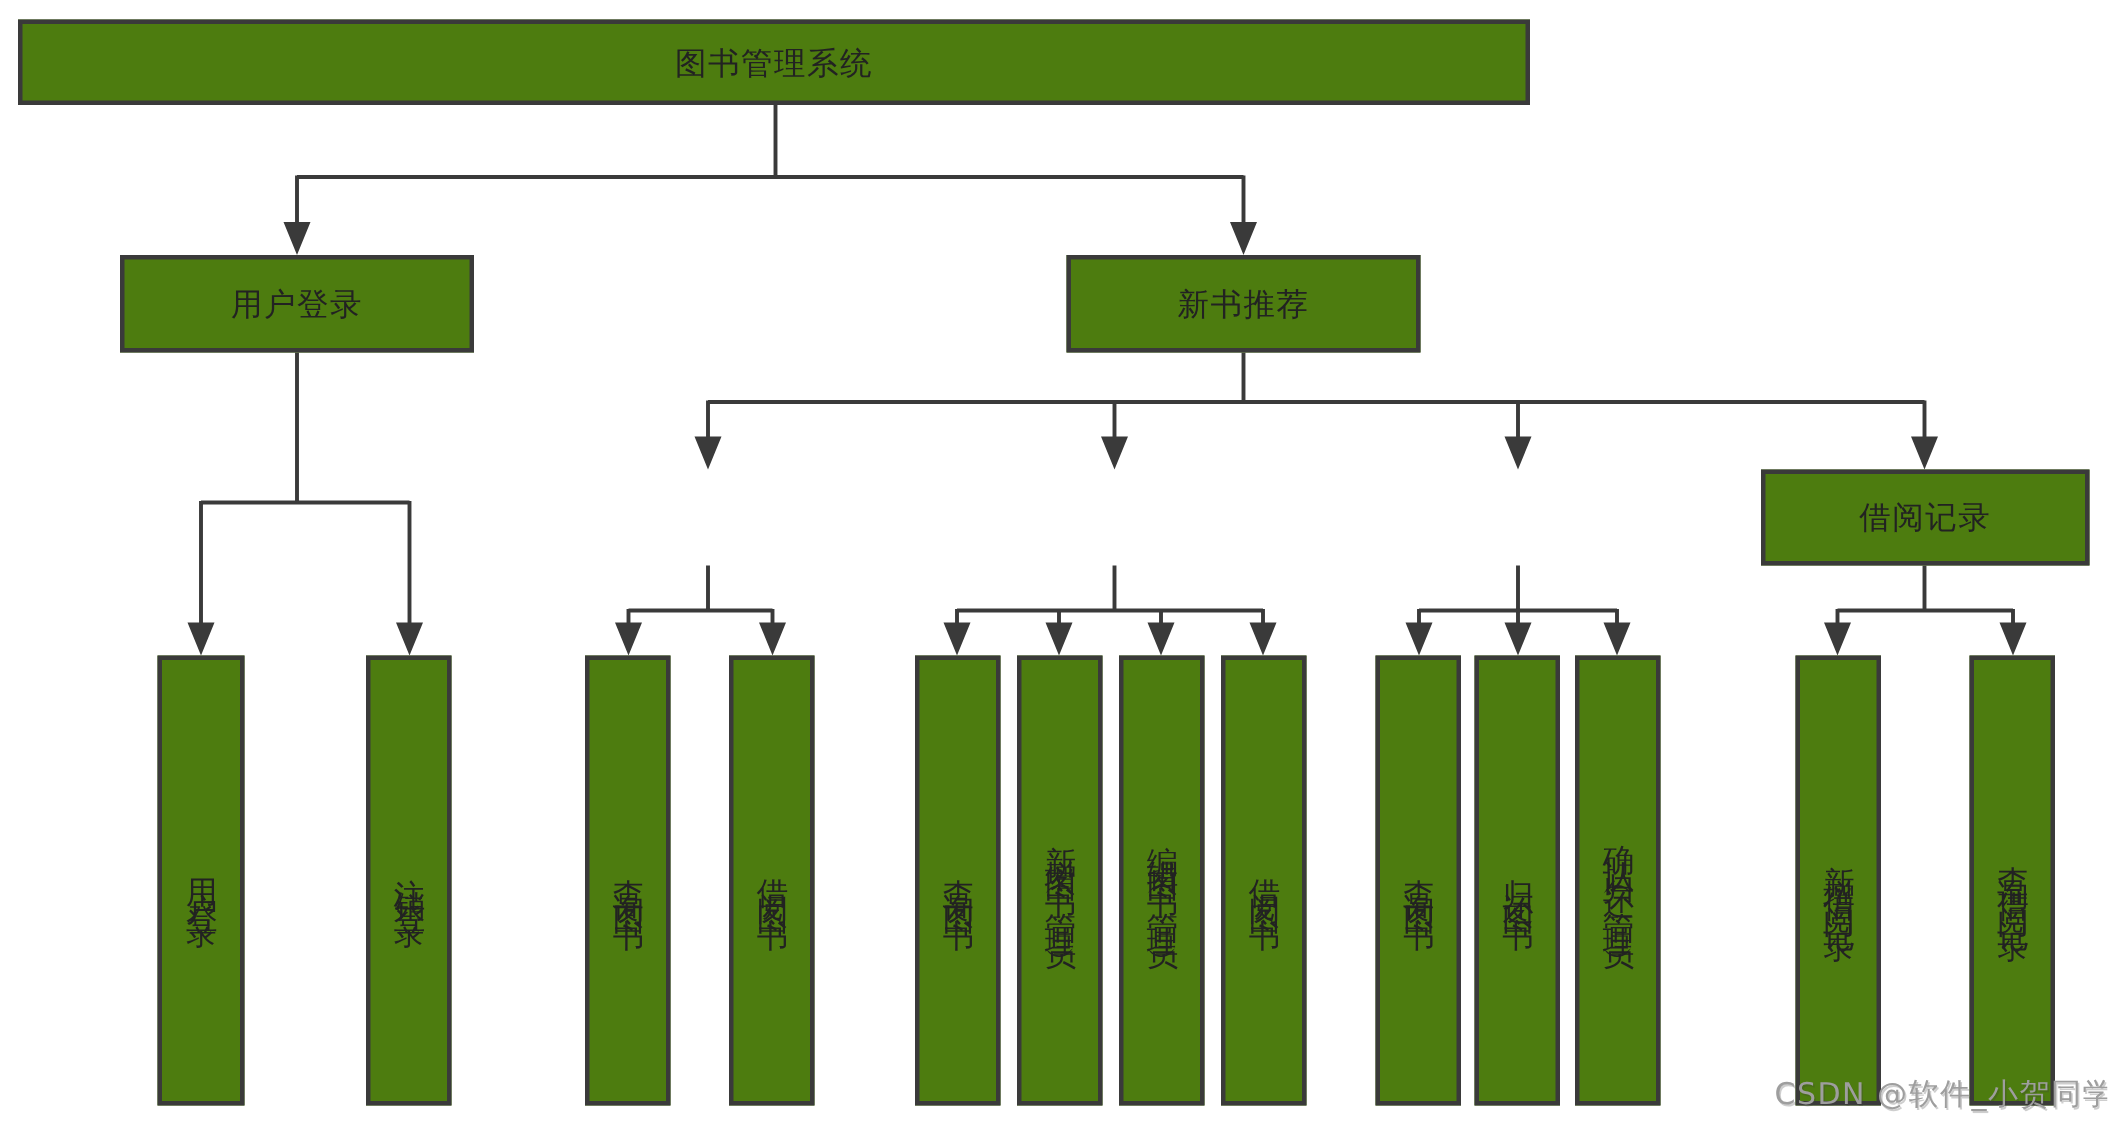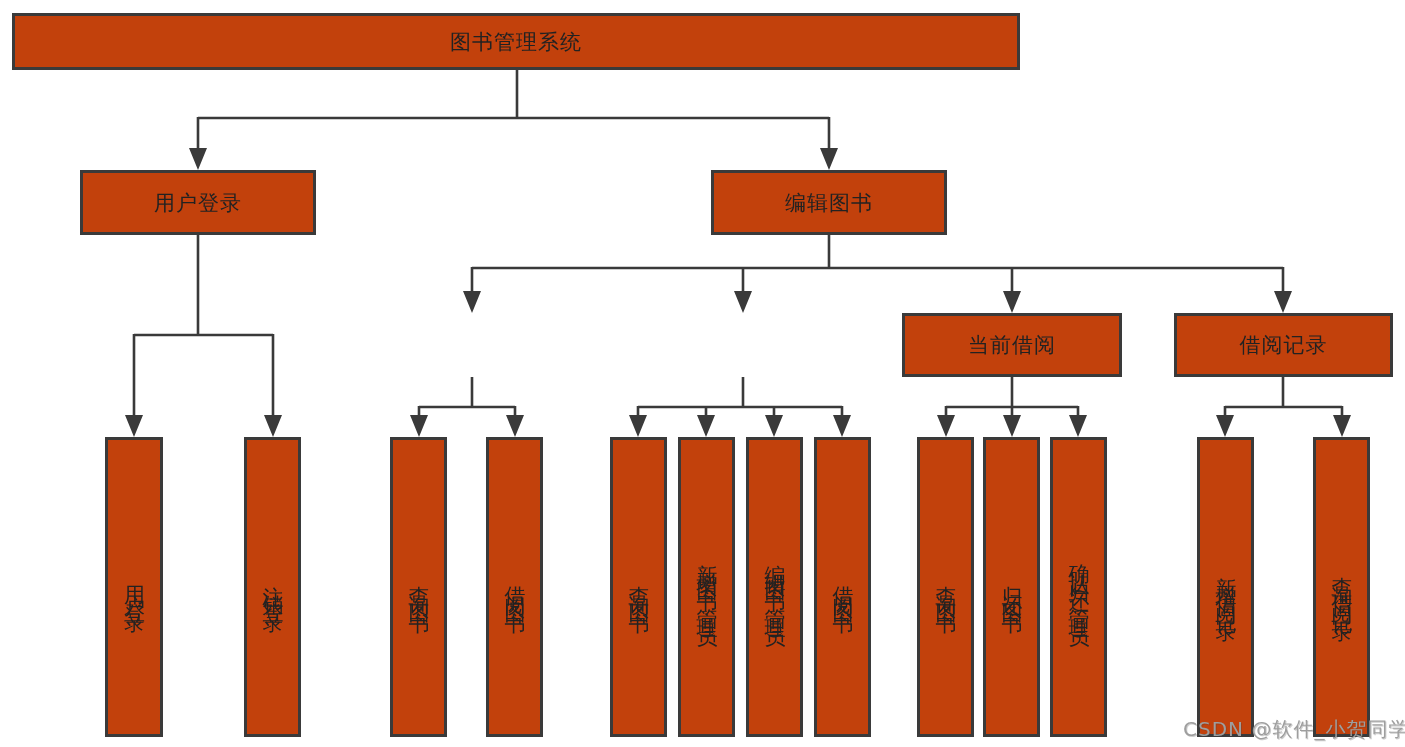--- a/index.html
+++ b/index.html
@@ -14,21 +14,21 @@
   .connectors {
     position: absolute;
     left: 0; top: 0;
     width: 1405px; height: 747px;
     z-index: 1;
   }
   .node {
     position: absolute;
     box-sizing: border-box;
     border: 3px solid #3a3a3a;
-    background: #c2410c;
+    background: #4d7c0f;
     display: flex;
     align-items: center;
     justify-content: center;
     z-index: 2;
   }
   .node .label {
     color: #222222;
     font-size: 21px;
     letter-spacing: 1px;
     white-space: nowrap;
@@ -77,26 +77,23 @@
   </svg>
 
   <div class="node" style="left:12px;top:13px;width:1008px;height:57px">
     <span class="label">图书管理系统</span>
   </div>
 
   <div class="node" style="left:80px;top:170px;width:236px;height:65px">
     <span class="label">用户登录</span>
   </div>
   <div class="node" style="left:711px;top:170px;width:236px;height:65px">
-    <span class="label">编辑图书</span>
+    <span class="label">新书推荐</span>
   </div>
 
-  <div class="node" style="left:902px;top:313px;width:220px;height:64px">
-    <span class="label">当前借阅</span>
-  </div>
   <div class="node" style="left:1174px;top:313px;width:219px;height:64px">
     <span class="label">借阅记录</span>
   </div>
 
   <div class="node vbox" style="left:105px;top:437px;width:58px;height:300px">
     <span class="label">用户登录</span>
   </div>
   <div class="node vbox" style="left:244px;top:437px;width:57px;height:300px">
     <span class="label">注销登录</span>
   </div>

